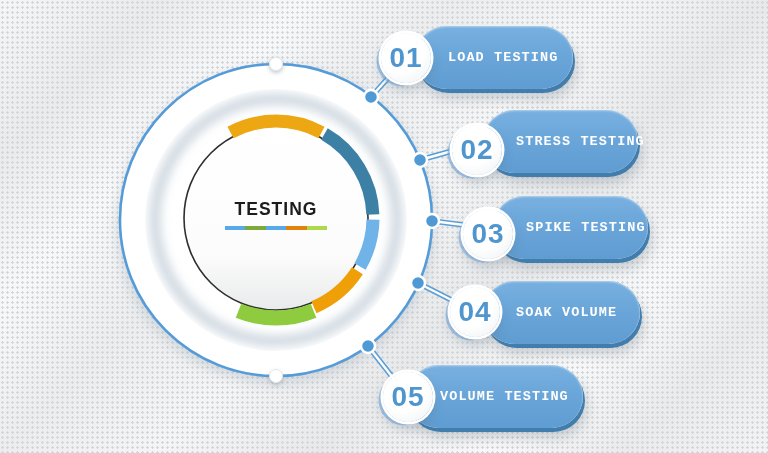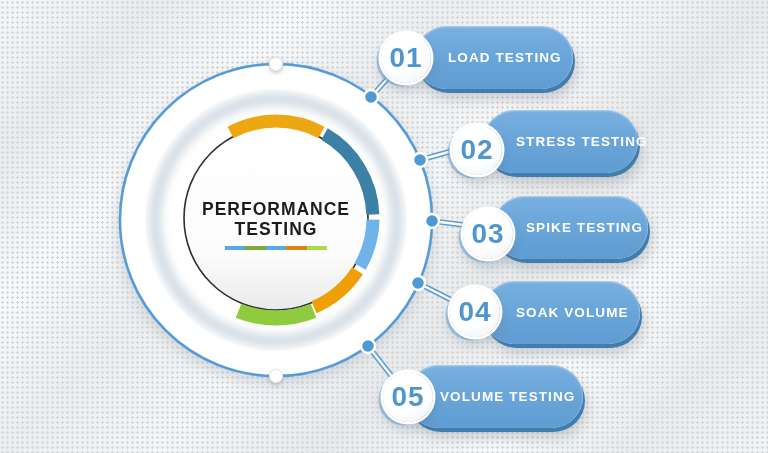--- a/index.html
+++ b/index.html
@@ -19,21 +19,21 @@
   .center-label .line{font-size:17.5px;font-weight:bold;letter-spacing:1px;line-height:20px;color:#1c1c1c;}
   .underline{margin:7px auto 0;width:102px;height:3.5px;display:flex;}
   .underline span{flex:1;height:100%;}
 
   
   .pill{position:absolute;left:0;top:0;width:768px;height:0;}
   .pill-body{
     position:absolute;height:63px;border-radius:32px;
     background:linear-gradient(180deg,#78b0e0 0%,#68a4d8 55%,#5f9cd1 100%);
     box-shadow:2px 4px 0 rgba(58,121,171,.95), 4px 10px 12px rgba(108,122,137,.30), inset 0 1px 2px rgba(255,255,255,.45);
-    display:flex;align-items:center;padding-left:33px;box-sizing:border-box;
+    display:flex;align-items:center;padding-left:33px;box-sizing:border-box;font-family:Liberation Mono, monospace;
   }
   .pill-label{color:#fff;font-size:13.5px;font-weight:bold;letter-spacing:1.1px;white-space:nowrap;}
   .num{
     position:absolute;width:50px;height:50px;border-radius:50%;
     background:radial-gradient(circle at 38% 30%,#ffffff 52%,#eceff2 100%);
     box-shadow:0 0 0 2.5px #ffffff, -4px 3px 0 0.5px rgba(110,162,214,.60), 0 7px 12px rgba(88,108,128,.32);
     display:flex;align-items:center;justify-content:center;
     color:#4f96cf;font-size:28px;font-weight:bold;letter-spacing:1px;
   }
   .p1 .pill-body{left:415px;top:26px;width:158px;}  .p1 .num{left:381px;top:33px;}
@@ -108,21 +108,20 @@
     <g stroke="#ffffff" stroke-width="2.5">
       <circle cx="371" cy="97" r="7" fill="#4f99d4"></circle>
       <circle cx="420" cy="160" r="7" fill="#4f99d4"></circle>
       <circle cx="432" cy="221" r="7" fill="#4f99d4"></circle>
       <circle cx="418" cy="283" r="7" fill="#4f99d4"></circle>
       <circle cx="368" cy="346" r="7" fill="#4f99d4"></circle>
     </g>
   </svg>
 
   <div class="center-label">
-    <div class="line">PERFORMANCE</div>
     <div class="line">TESTING</div>
     <div class="underline">
       <span style="background: rgb(87, 169, 232);"></span>
       <span style="background: rgb(127, 168, 59);"></span>
       <span style="background: rgb(87, 169, 232);"></span>
       <span style="background: rgb(226, 130, 14);"></span>
       <span style="background: rgb(176, 217, 74);"></span>
     </div>
   </div>
 

